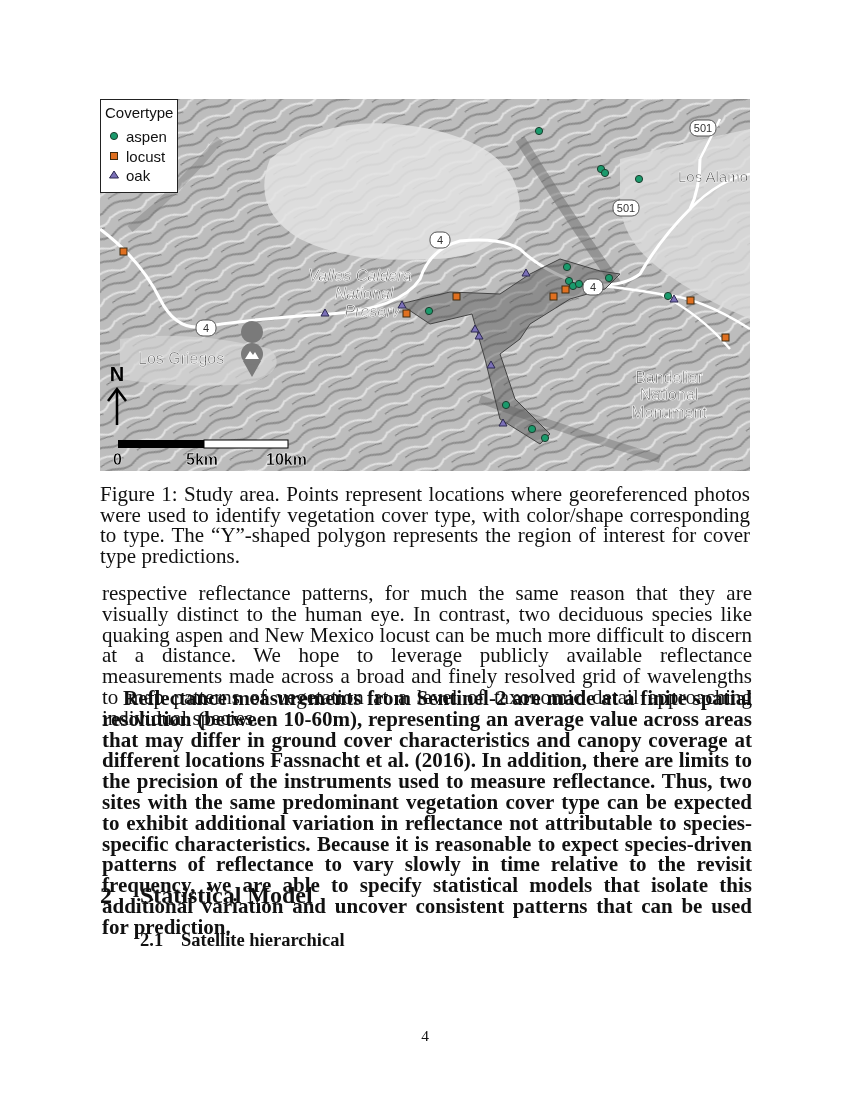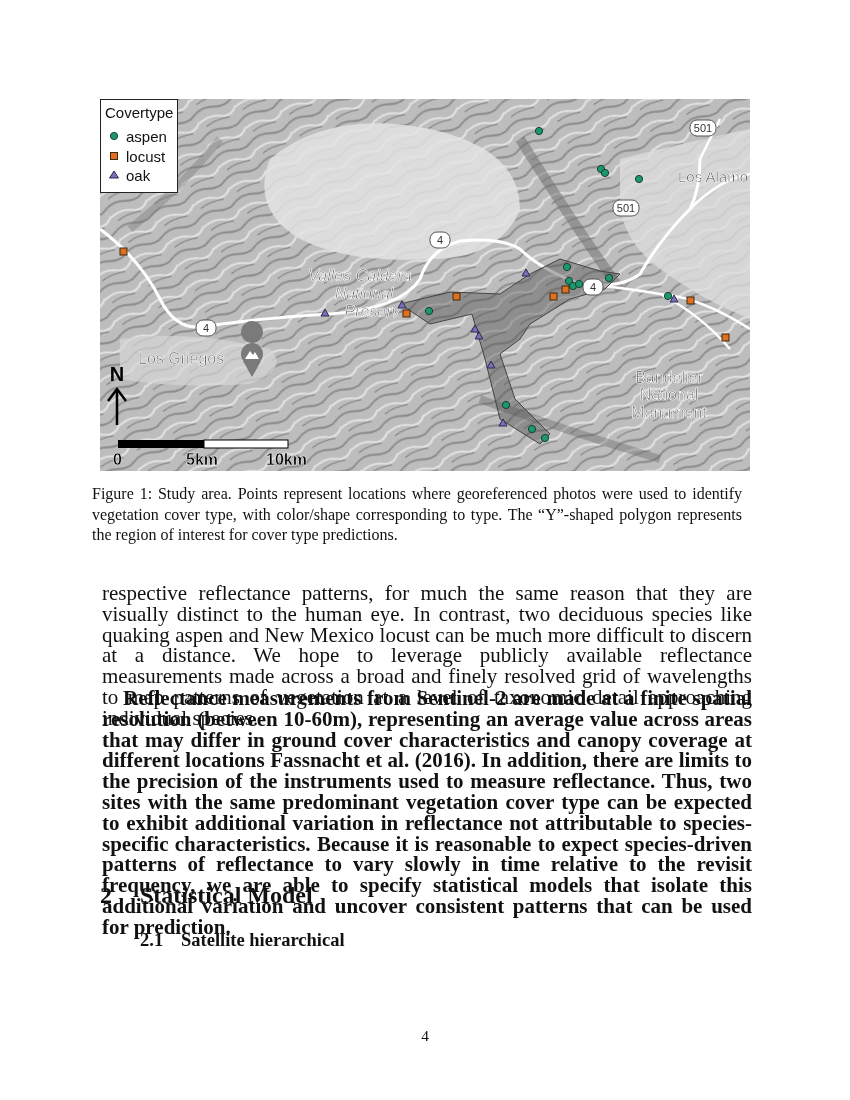--- a/index.html
+++ b/index.html
@@ -1,22 +1,22 @@
 <!DOCTYPE html>
 <html><head>
 <meta charset="utf-8">
 <style>
   html, body { margin: 0; padding: 0; background: #ffffff; }
   body { width: 850px; height: 1100px; position: relative; overflow: hidden;
          font-family: "DejaVu Serif", "Liberation Serif", serif; color: #111; }
   .page { position: absolute; left: 0; top: 0; width: 850px; height: 1100px; }
   .figure { position: absolute; left: 100px; top: 99px; width: 650px; height: 372px; overflow: hidden; background: #c9c9c9; }
   .figure svg { display: block; }
-  .caption { position: absolute; left: 92px; top: 484px; width: 650px;
-             font-family: "Liberation Serif", serif; font-size: 16px; line-height: 20.5px; text-align: justify; }
+  .caption { position: absolute; left: 100px; top: 484px; width: 650px;
+             font-family: "Liberation Serif", serif; font-size: 21px; line-height: 20.5px; text-align: justify; }
   .body-text { position: absolute; left: 92px; width: 650px; font-family: "Liberation Serif", serif;
                font-size: 21px; line-height: 20.8px; text-align: justify; margin: 10px; }
   .p1 { top: 573px; }
   .p2 { top: 678px; text-indent: 21px; font-weight: bold; }
   .h-section { position: absolute; left: 100px; top: 882px; margin: 0; font-family: "Liberation Serif", serif;
                font-weight: bold; font-size: 24px; }
   .h-section .num { display: inline-block; width: 40px; }
   .h-sub { position: absolute; left: 100px; top: 930px; margin: 0; font-family: "Liberation Serif", serif;
            font-weight: bold; font-size: 18.5px; }
   .h-sub .num { display: inline-block; width: 41px; margin-left: 40px; }

